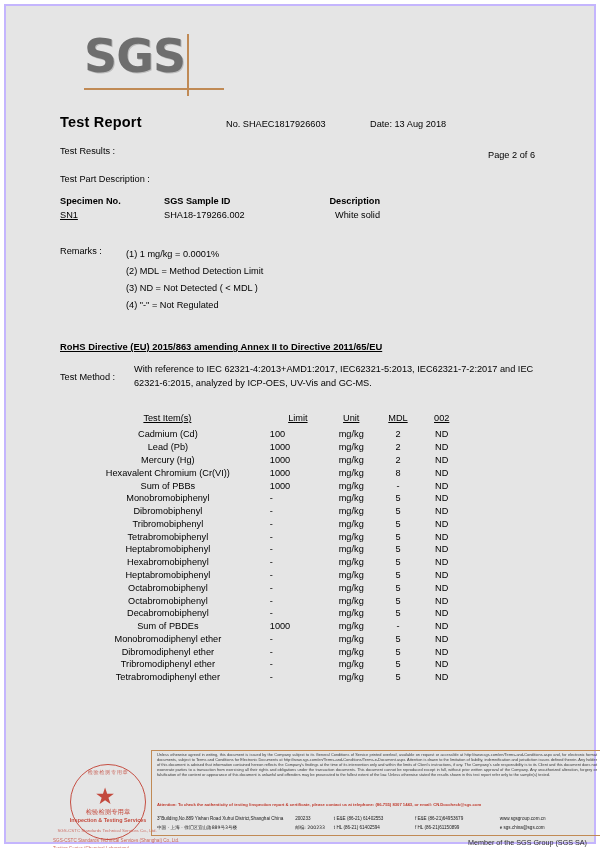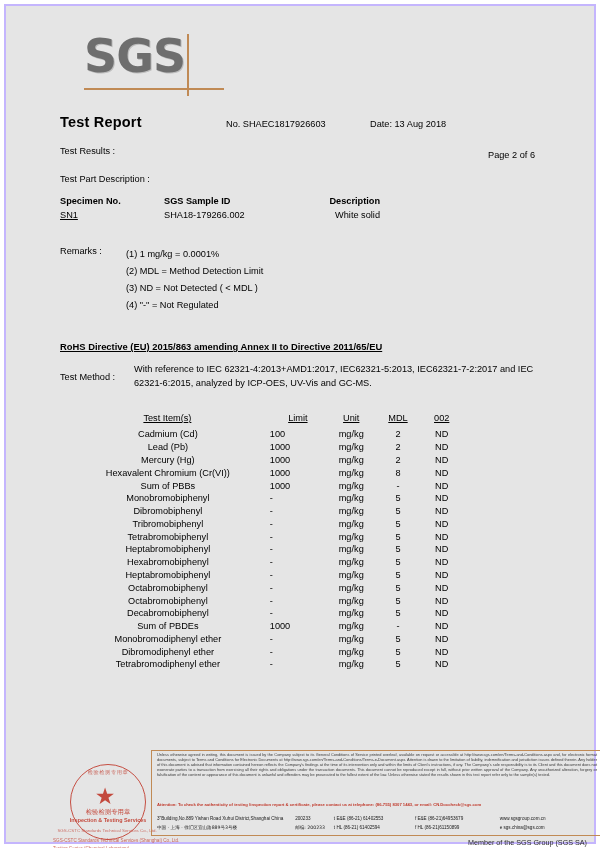--- a/index.html
+++ b/index.html
@@ -416,20 +416,27 @@
         </tr>
         <tr>
           <td class="col-item">Monobromodiphenyl ether</td>
           <td class="col-limit">-</td>
           <td class="col-unit">mg/kg</td>
           <td class="col-mdl">5</td>
           <td class="col-res">ND</td>
         </tr>
         <tr>
           <td class="col-item">Dibromodiphenyl ether</td>
+          <td class="col-limit">-</td>
+          <td class="col-unit">mg/kg</td>
+          <td class="col-mdl">5</td>
+          <td class="col-res">ND</td>
+        </tr>
+        <tr>
+          <td class="col-item">Tribromodiphenyl ether</td>
           <td class="col-limit">-</td>
           <td class="col-unit">mg/kg</td>
           <td class="col-mdl">5</td>
           <td class="col-res">ND</td>
         </tr>
         <tr>
           <td class="col-item">Tetrabromodiphenyl ether</td>
           <td class="col-limit">-</td>
           <td class="col-unit">mg/kg</td>
           <td class="col-mdl">5</td>

